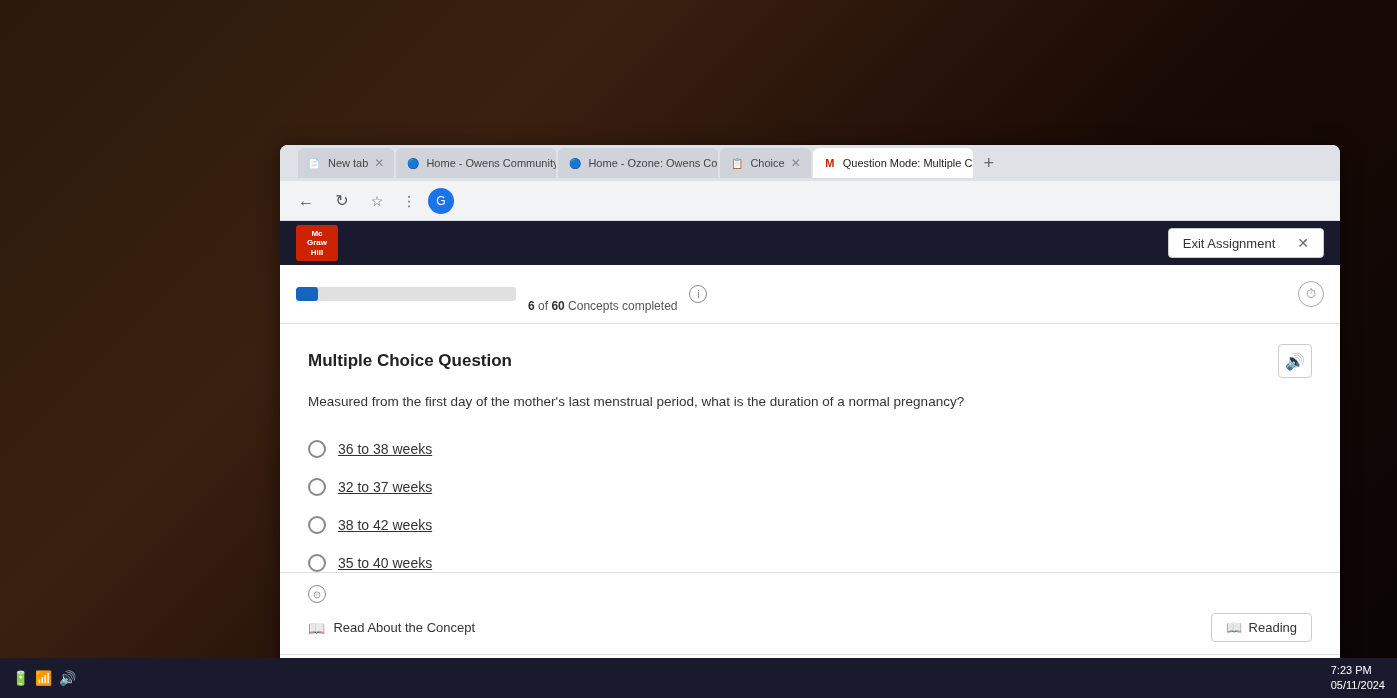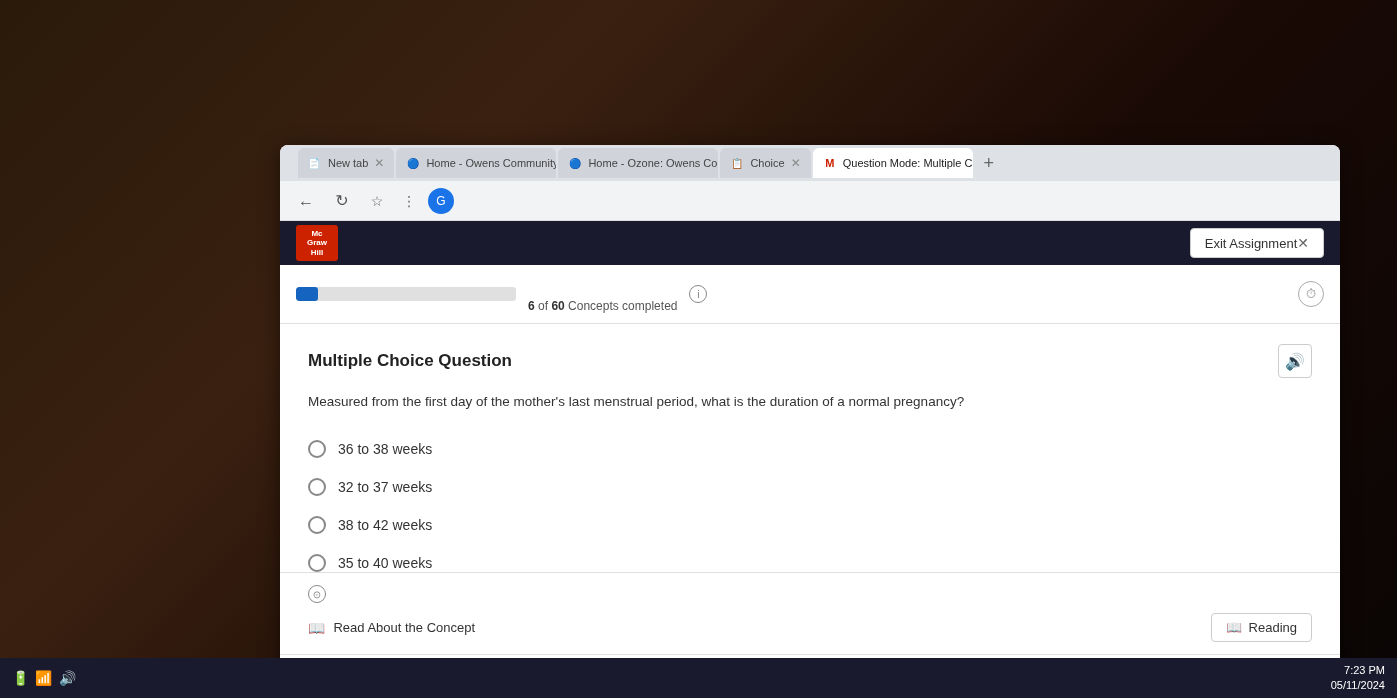--- a/index.html
+++ b/index.html
@@ -213,21 +213,21 @@
     .exit-assignment-btn {
       background: white;
       border: 1px solid #ccc;
       border-radius: 4px;
       padding: 6px 14px;
       font-size: 13px;
       color: #333;
       cursor: pointer;
       display: flex;
       align-items: flex-end;
-      gap: 0;
+      gap: 22px;
     }
 
     .exit-x {
       font-size: 14px;
       color: #666;
     }
 
     
     .progress-area {
       background: #fff;
@@ -357,20 +357,21 @@
       height: 18px;
       border-radius: 50%;
       border: 2px solid #888;
       flex-shrink: 0;
       background: white;
     }
 
     .option-label {
       font-size: 14px;
       color: #333;
+      text-decoration: underline;
     }
 
     
     .help-section {
       background: #fff;
       border-top: 1px solid #e0e0e0;
       padding: 12px 28px;
       flex-shrink: 0;
     }
 
@@ -466,21 +467,20 @@
       display: flex;
       align-items: center;
       padding: 0 12px;
       gap: 8px;
     }
 
     .taskbar-time {
       margin-left: auto;
       color: white;
       font-size: 11px;
-      text-align: right;
       line-height: 1.4;
     }
 
     .taskbar-icons {
       display: flex;
       align-items: center;
       gap: 6px;
     }
 
     .taskbar-icon {

